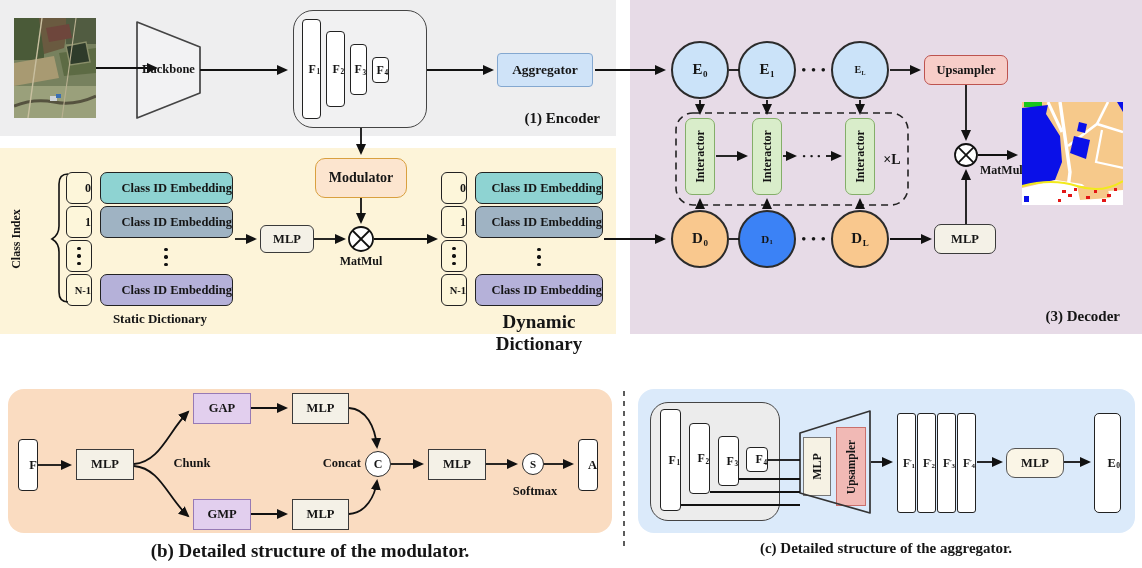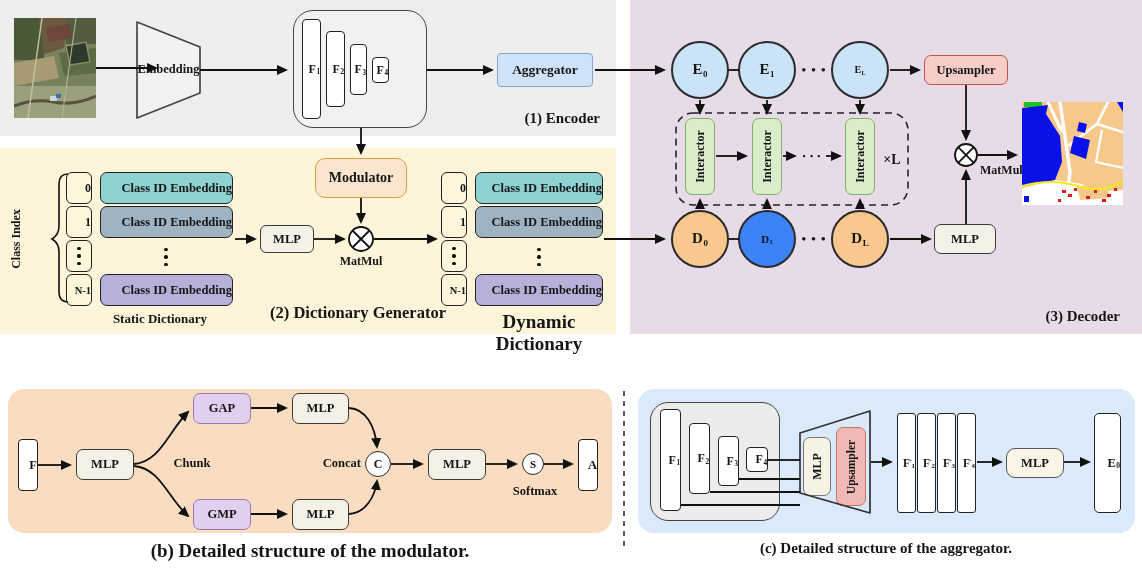--- a/index.html
+++ b/index.html
@@ -1,20 +1,20 @@
 <!DOCTYPE html>
 <html><head>
 <meta charset="utf-8">
 <style>
   html,body{margin:0;padding:0;background:#fff;}
   #canvas{position:relative;width:1142px;height:568px;background:#fff;overflow:hidden;
           font-family:"Liberation Serif","DejaVu Serif",serif;font-weight:700;color:#151515;}
   .abs{position:absolute;box-sizing:border-box;}
   .panel{position:absolute;box-sizing:border-box;}
-  .box{position:absolute;box-sizing:border-box;border:1.6px solid #3a3a3a;border-radius:7px;
+  .box{position:absolute;box-sizing:border-box;border:1.6px solid #3a3a3a;border-radius:0;
        display:flex;align-items:center;justify-content:center;background:#f4f1e7;}
   .bar{position:absolute;box-sizing:border-box;background:#fff;border:1.7px solid #222;border-radius:4px;
        display:flex;align-items:center;justify-content:flex-end;}
   .circle{position:absolute;box-sizing:border-box;border-radius:50%;border:2px solid #2b2b2b;
           display:flex;align-items:center;justify-content:center;}
   .txt{position:absolute;box-sizing:border-box;}
   .ctr{text-align:center;}
   .rgt{text-align:right;}
   sub{font-size:0.60em;vertical-align:-0.25em;margin-left:0.5px;}
   sup.pr{font-size:0.62em;vertical-align:0.42em;margin-right:-1px;}
@@ -67,21 +67,21 @@
   </div>
   <div class="bar" style="left:372px;top:57px;width:17px;height:26px;">
     <span style="font-size:12px"><span>F</span><sub>4</sub></span>
   </div>
 
   <div class="box" style="left:497px;top:53px;width:96px;height:34px;background:#cfe3f8;border-color:#84a8d0;border-radius:4px;font-size:13.5px;">
     <span>Aggregator</span>
   </div>
 
   <div class="txt ctr" style="left:137px;top:62px;width:63px;font-size:12.5px;z-index:7;">
-    <span>Embedding</span>
+    <span>Backbone</span>
   </div>
 
   <div class="txt rgt" style="left:440px;top:110px;width:160px;font-size:15px;">
     <span>(1) Encoder</span>
   </div>
 
   <span class="txt rot" style="left:16px;top:239px;transform:translate(-50%,-50%) rotate(-90deg);font-size:12px;">
     <span>Class Index</span>
   </span>
 
@@ -154,23 +154,20 @@
       <i></i>
       <i></i>
   </div>
   <div class="bar" style="left:475px;top:274px;width:128px;height:32px;border-radius:7px;background:#b5b1d9;font-size:12.5px;">
     <span>Class ID Embedding</span>
   </div>
   <div class="txt ctr" style="left:459px;top:311px;width:160px;font-size:19px;">
     <span>Dynamic Dictionary</span>
   </div>
 
-  <div class="txt ctr" style="left:208px;top:303px;width:300px;font-size:16.5px;">
-    <span>(2) Dictionary Generator</span>
-  </div>
 
   <div class="circle" style="left:671px;top:41px;width:58px;height:58px;background:#cbe3f9;font-size:15px;">
     <span><span>E</span><sub>0</sub></span>
   </div>
   <div class="circle" style="left:738px;top:41px;width:58px;height:58px;background:#cbe3f9;font-size:15px;">
     <span><span>E</span><sub>1</sub></span>
   </div>
   <div class="txt ctr" style="left:798px;top:62px;width:32px;font-size:13px;letter-spacing:1px;">
     <span>• • •</span>
   </div>

